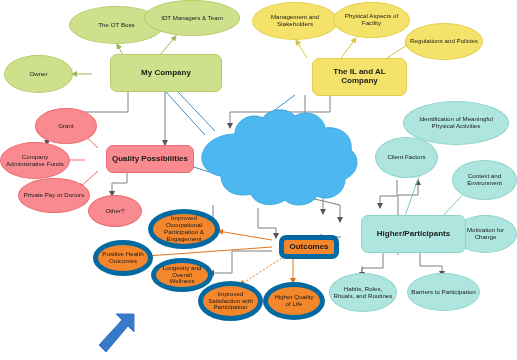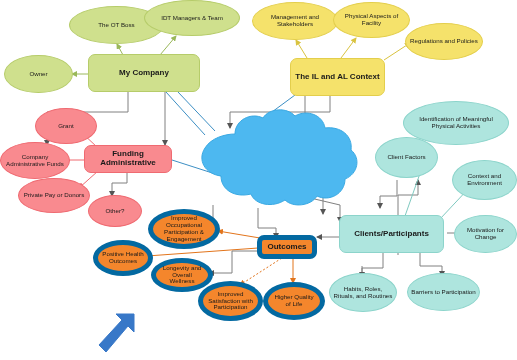--- a/index.html
+++ b/index.html
@@ -39,20 +39,21 @@
   }
   .ellipse {
     border-radius: 50%;
     font-size: 6.2px;
     font-weight: 400;
   }
   .rounded {
     border-radius: 7px;
     font-size: 8px;
     font-weight: bold;
+    margin-left: 22px;
   }
   
   .c-green  { background: #cfe08d; border: 1px solid #b6cc6a; }
   .c-yellow { background: #f5e26b; border: 1px solid #e3ce4c; }
   .c-pink   { background: #f98a8f; border: 1px solid #ef6a71; }
   .c-teal   { background: #aee5de; border: 1px solid #8cd4cb; }
   .c-orange { background: #f4862c; border: 5px solid #0369a1; }
 
   .cloud {
     position: absolute;
@@ -183,41 +184,41 @@
 
   <div class="node ellipse c-yellow" style="left:333px; top:2px; width:77px; height:36px;">
     <span>Physical Aspects of Facility</span>
   </div>
 
   <div class="node ellipse c-yellow" style="left:405px; top:23px; width:78px; height:37px;">
     <span>Regulations and Policies</span>
   </div>
 
   <div class="node rounded c-yellow" style="left:290px; top:58px; width:95px; height:38px;">
-    <span>The IL and AL Context</span>
+    <span>The IL and AL Company</span>
   </div>
 
   <div class="node ellipse c-pink" style="left:35px; top:108px; width:62px; height:36px;">
     <span>Grant</span>
   </div>
 
   <div class="node ellipse c-pink" style="left:0px; top:142px; width:70px; height:37px;">
     <span>Company Administrative Funds</span>
   </div>
 
   <div class="node ellipse c-pink" style="left:18px; top:178px; width:72px; height:35px;">
     <span>Private Pay or Donors</span>
   </div>
 
   <div class="node ellipse c-pink" style="left:88px; top:195px; width:54px; height:32px;">
     <span>Other?</span>
   </div>
 
   <div class="node rounded c-pink" style="left:84px; top:145px; width:88px; height:28px;">
-    <span>Funding Administrative</span>
+    <span>Quality Possibilities</span>
   </div>
 
   <svg class="cloud" viewBox="0 0 168 103">
     <path d="M42,28
              C42,14 58,6 70,12
              C76,2 94,1 102,10
              C114,3 130,9 132,22
              C148,20 160,30 158,44
              C168,52 165,68 152,73
              C152,88 136,96 124,90
@@ -246,21 +247,21 @@
 
   <div class="node ellipse c-teal" style="left:329px; top:273px; width:68px; height:39px;">
     <span>Habits, Roles, Rituals, and Routines</span>
   </div>
 
   <div class="node ellipse c-teal" style="left:407px; top:273px; width:73px; height:38px;">
     <span>Barriers to Participation</span>
   </div>
 
   <div class="node rounded c-teal" style="left:339px; top:215px; width:105px; height:38px;">
-    <span>Clients/Participants</span>
+    <span>Higher/Participants</span>
   </div>
 
   <div class="node ellipse c-orange" style="left:148px; top:209px; width:72px; height:40px;">
     <span>Improved Occupational Participation &amp; Engagement</span>
   </div>
 
   <div class="node ellipse c-orange" style="left:93px; top:240px; width:60px; height:36px;">
     <span>Positive Health Outcomes</span>
   </div>
 

